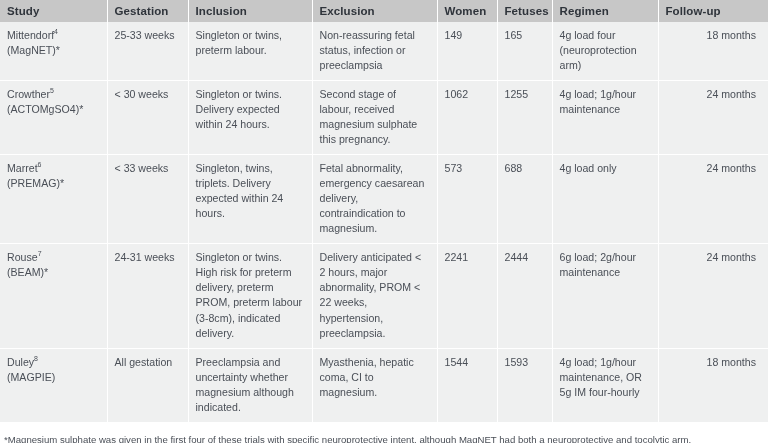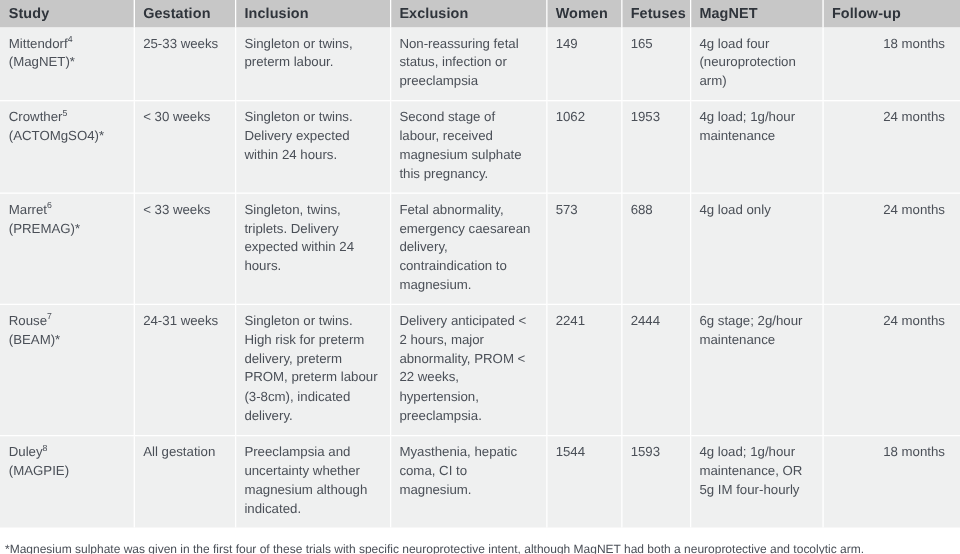--- a/index.html
+++ b/index.html
@@ -98,21 +98,21 @@
         <col class="c-followup">
     </colgroup>
     <thead>
       <tr>
         <th>Study</th>
         <th>Gestation</th>
         <th>Inclusion</th>
         <th>Exclusion</th>
         <th>Women</th>
         <th>Fetuses</th>
-        <th>MagNET</th>
+        <th>Regimen</th>
         <th>Follow-up</th>
       </tr>
     </thead>
     <tbody>
 
       <tr>
         <td>
           <span class="cellline"><span>Mittendorf</span><sup>4</sup></span>
           <span class="cellline">(MagNET)*</span>
         </td>
@@ -127,21 +127,21 @@
 
       <tr>
         <td>
           <span class="cellline"><span>Crowther</span><sup>5</sup></span>
           <span class="cellline">(ACTOMgSO4)*</span>
         </td>
         <td>&lt; 30 weeks</td>
         <td>Singleton or twins. Delivery expected within 24 hours.</td>
         <td>Second stage of labour, received magnesium sulphate this pregnancy.</td>
         <td>1062</td>
-        <td>1953</td>
+        <td>1255</td>
         <td>4g load; 1g/hour maintenance</td>
         <td>24 months</td>
       </tr>
 
       <tr>
         <td>
           <span class="cellline"><span>Marret</span><sup>6</sup></span>
           <span class="cellline">(PREMAG)*</span>
         </td>
         <td>&lt; 33 weeks</td>
@@ -156,21 +156,21 @@
       <tr>
         <td>
           <span class="cellline"><span>Rouse</span><sup>7</sup></span>
           <span class="cellline">(BEAM)*</span>
         </td>
         <td>24-31 weeks</td>
         <td>Singleton or twins. High risk for preterm delivery, preterm PROM, preterm labour (3-8cm), indicated delivery.</td>
         <td>Delivery anticipated &lt; 2 hours, major abnormality, PROM &lt; 22 weeks, hypertension, preeclampsia.</td>
         <td>2241</td>
         <td>2444</td>
-        <td>6g stage; 2g/hour maintenance</td>
+        <td>6g load; 2g/hour maintenance</td>
         <td>24 months</td>
       </tr>
 
       <tr>
         <td>
           <span class="cellline"><span>Duley</span><sup>8</sup></span>
           <span class="cellline">(MAGPIE)</span>
         </td>
         <td>All gestation</td>
         <td>Preeclampsia and uncertainty whether magnesium although indicated.</td>

